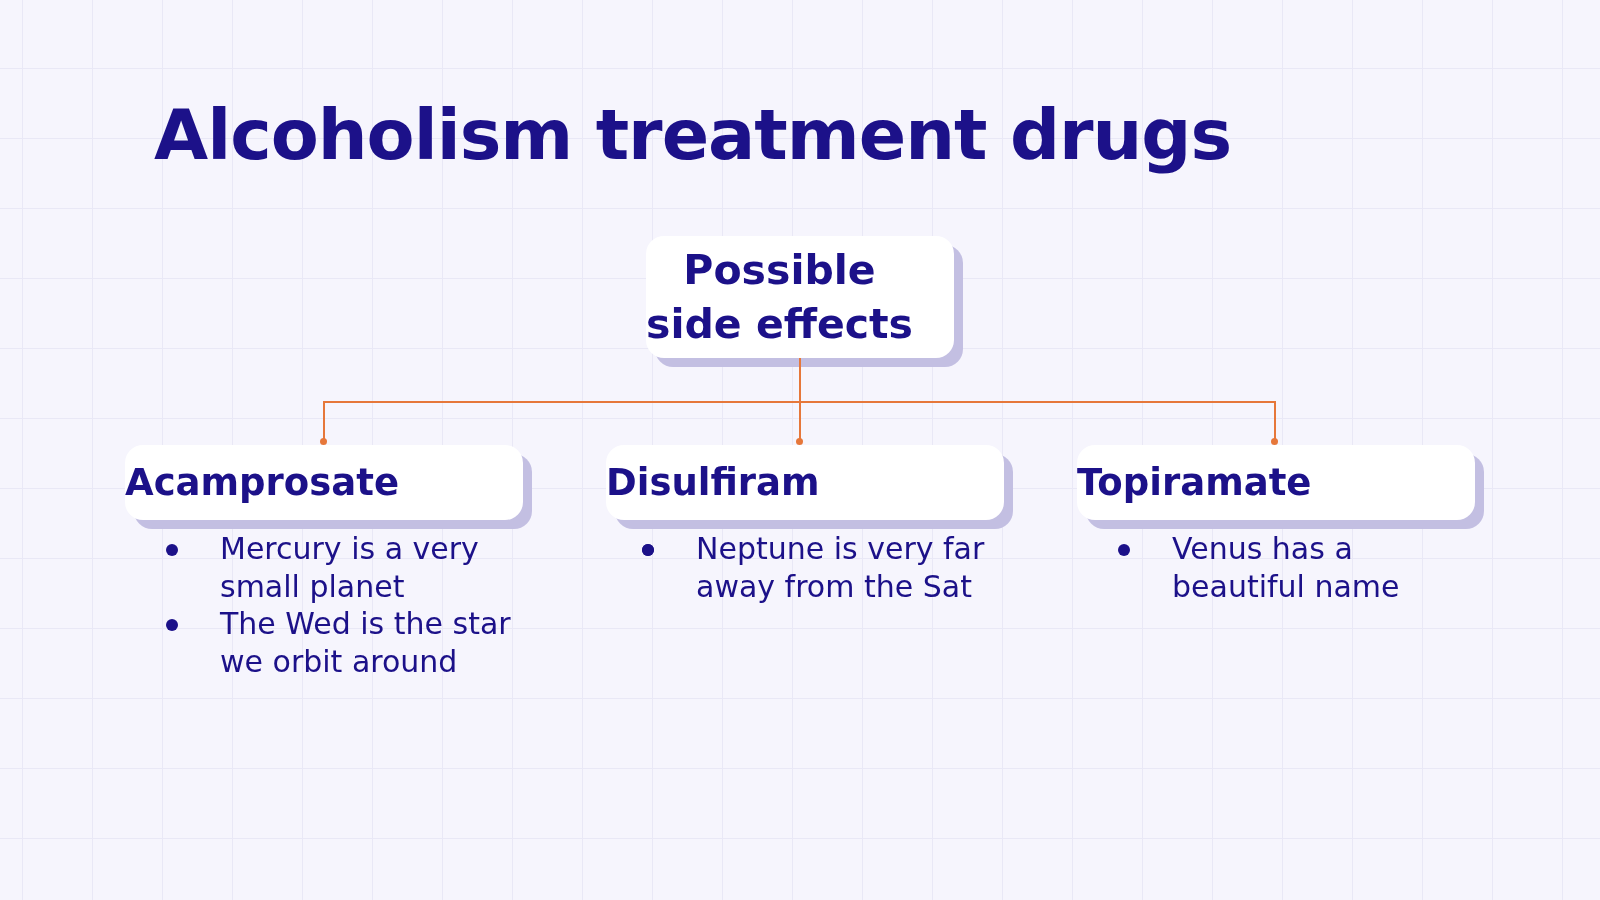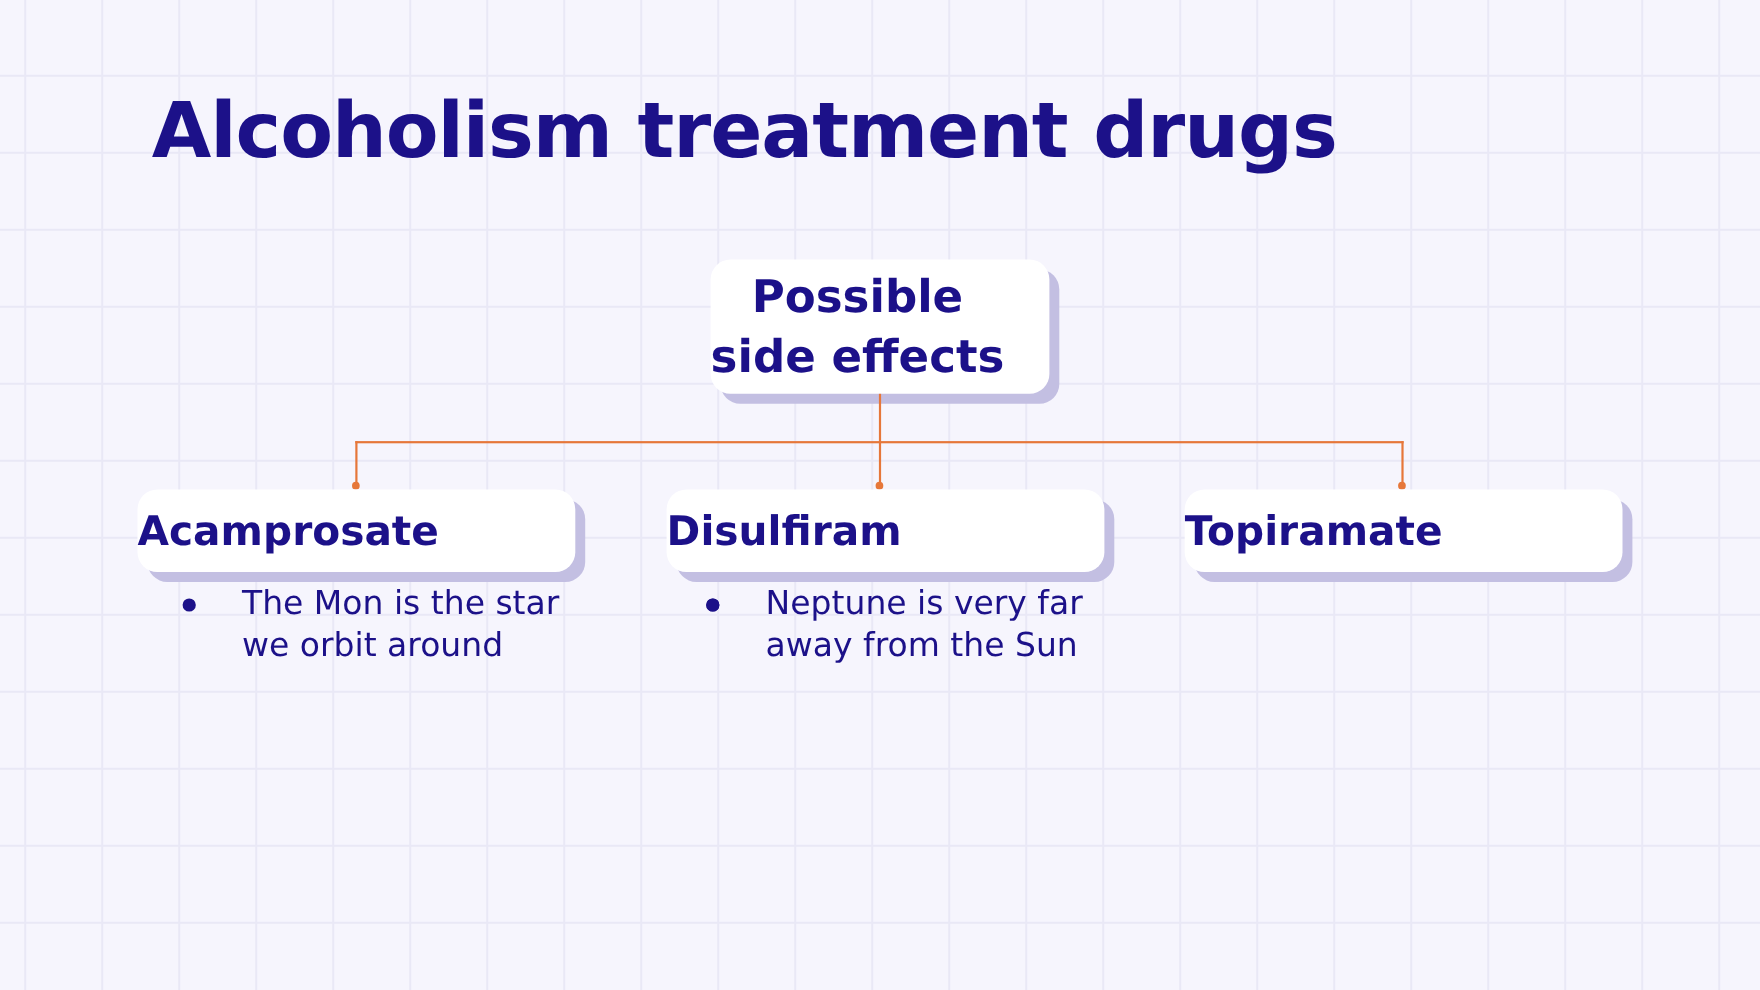--- a/index.html
+++ b/index.html
@@ -10,21 +10,21 @@
       linear-gradient(to right, #e9e8f6 1.5px, transparent 1.5px),
       linear-gradient(to bottom, #e9e8f6 1.5px, transparent 1.5px);
     background-size:70px 70px;
     background-position:22px -2px;
     font-family:"DejaVu Sans", sans-serif;
     color:#1c1189;
   }
   .title {
     position:absolute; left:138px; top:78px;
     font-size:70px; font-weight:bold; letter-spacing:-1px;
-    color:#1c1189; margin:0; white-space:nowrap;
+    color:#1c1189; margin:16px; white-space:nowrap;
   }
   .box {
     position:absolute; background:#ffffff; border-radius:18px;
     box-shadow:9px 9px 0 #c3bfe2;
     display:flex; align-items:center; text-align:center;
     font-weight:bold; color:#1c1189;
   }
   .root-box { left:646px; top:236px; width:308px; height:122px; font-size:41px; line-height:54px; }
   .drug-box { top:445px; width:398px; height:75px; font-size:37px; }
   .connector { position:absolute; background:#e6773a; }
@@ -60,20 +60,22 @@
   <span>Acamprosate</span>
 </div>
 <div class="box drug-box" style="left:606px;">
   <span>Disulfiram</span>
 </div>
 <div class="box drug-box" style="left:1077px;">
   <span>Topiramate</span>
 </div>
 
 <ul class="list" style="left:162px;">
-  <li><span class="bullet"></span><span>The Mon is the star we orbit around</span></li>
+  <li><span class="bullet"></span><span>Mercury is a very small planet</span></li>
+  <li><span class="bullet"></span><span>The Wed is the star we orbit around</span></li>
 </ul>
 <ul class="list" style="left:638px;">
   <li><span class="bullet"></span></li>
-  <li><span class="bullet"></span><span>Neptune is very far away from the Sun</span></li>
+  <li><span class="bullet"></span><span>Neptune is very far away from the Sat</span></li>
 </ul>
 <ul class="list" style="left:1114px;">
+  <li><span class="bullet"></span><span>Venus has a beautiful name</span></li>
 </ul>
 
 </body></html>

